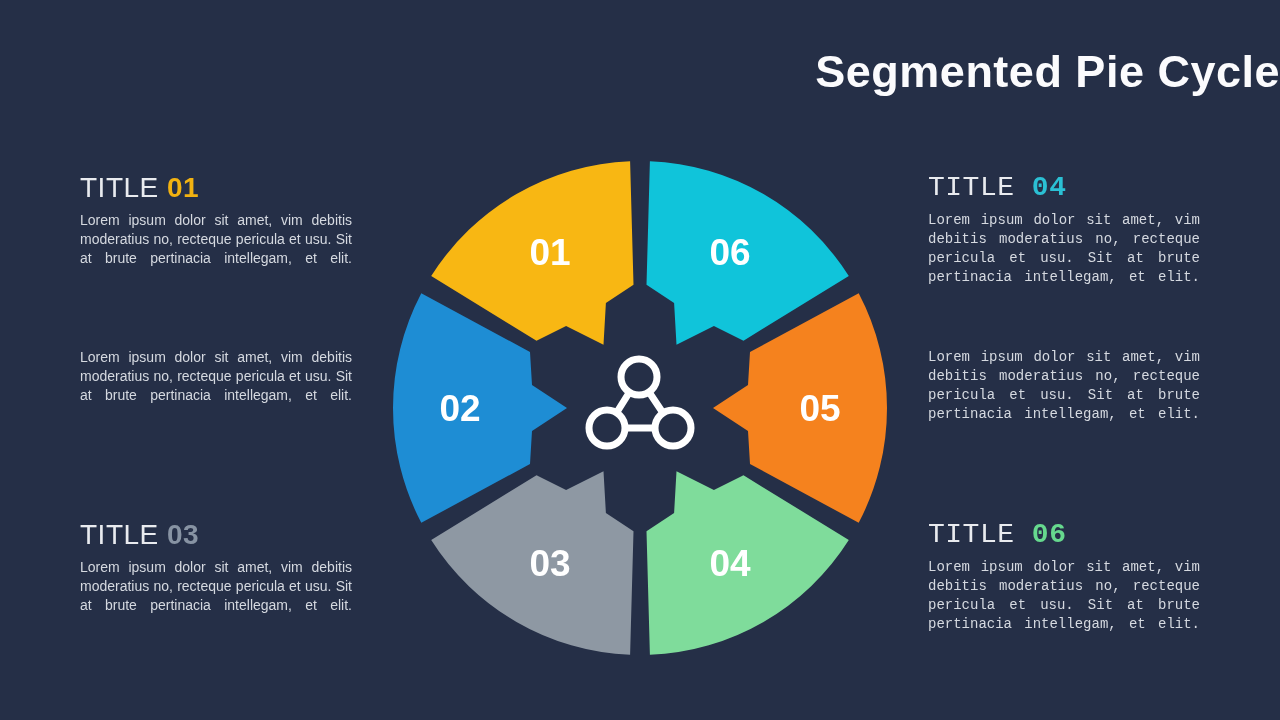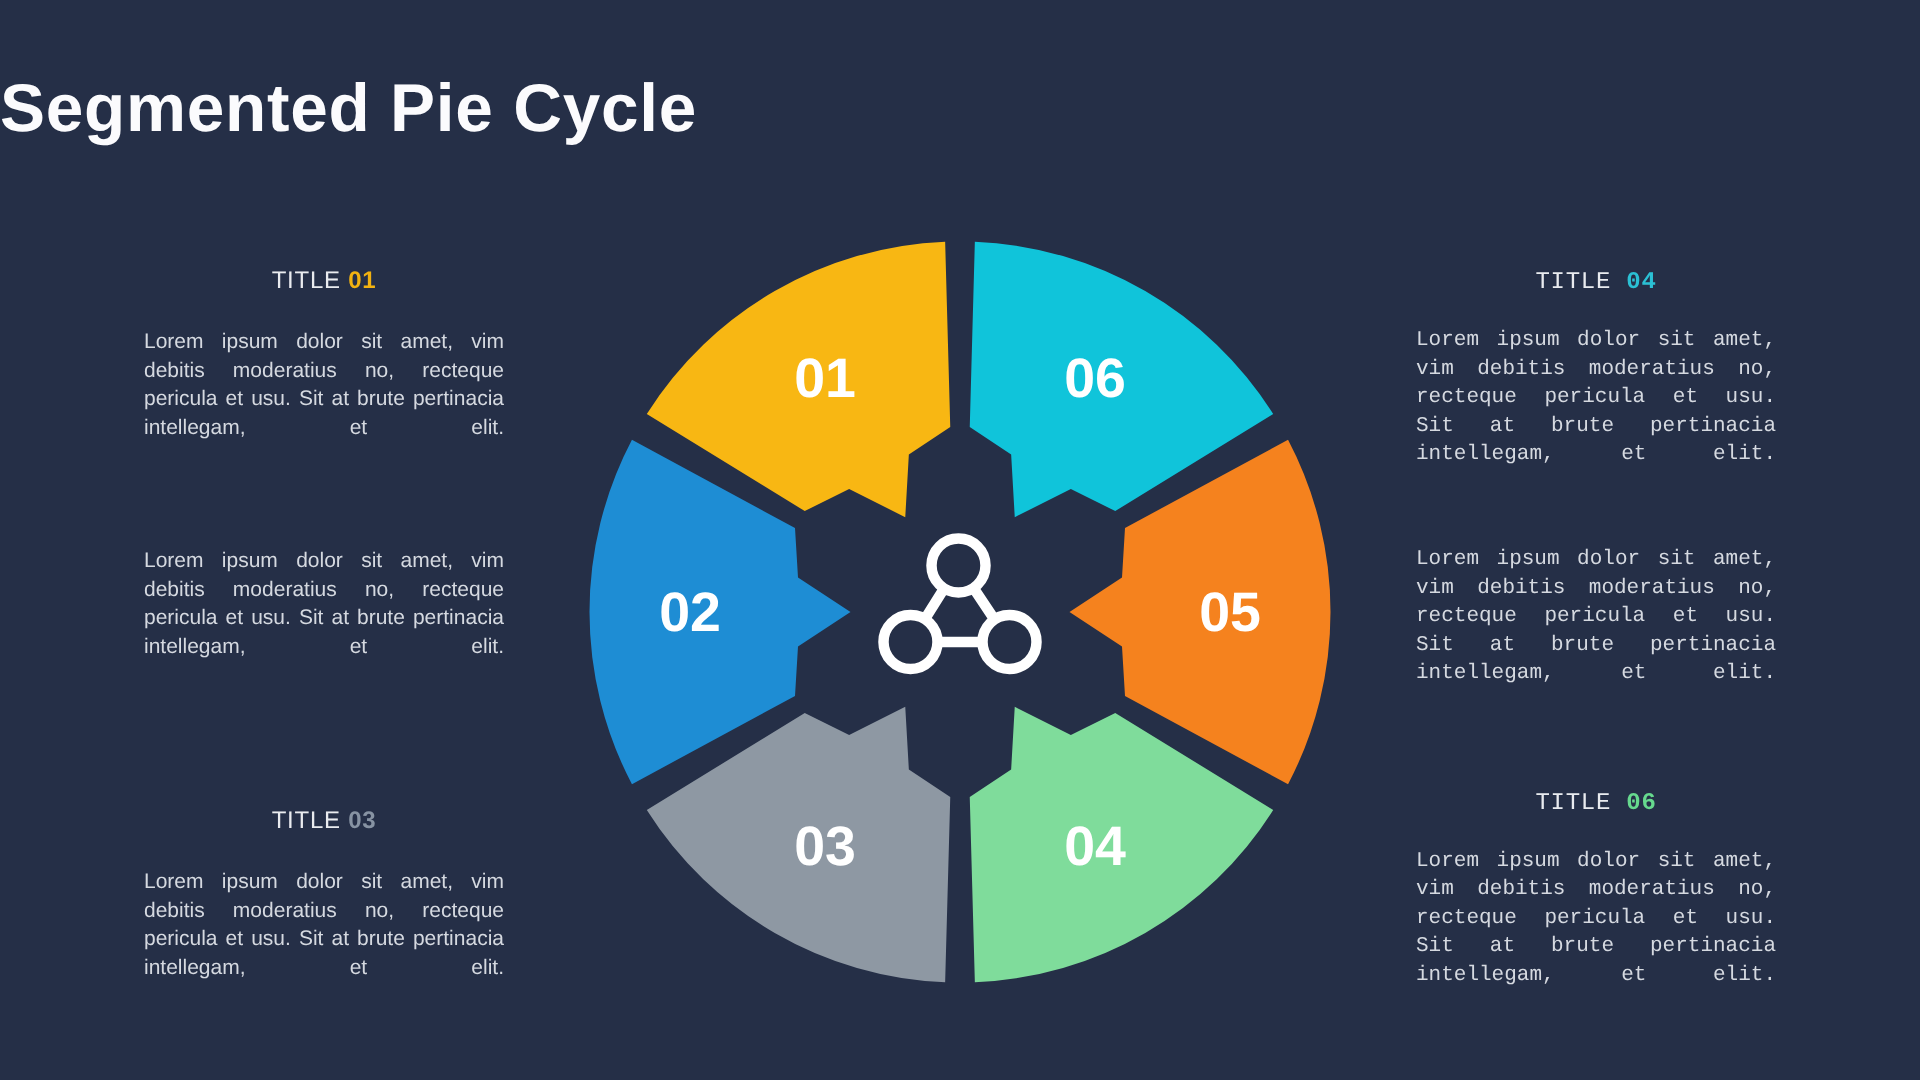--- a/index.html
+++ b/index.html
@@ -9,42 +9,42 @@
     background:var(--bg);
     font-family:"Liberation Sans", sans-serif;
     overflow:hidden;
   }
   .slide{
     position:relative; width:1280px; height:720px;
     background:var(--bg); overflow:hidden;
   }
   .slide-title{
     position:absolute; top:46px; left:0; width:100%;
-    margin:0; text-align:left;
+    margin:0; text-align:right;
     font-size:45px; font-weight:700; letter-spacing:0.5px;
     color:#FBFBFD;
   }
   .wheel{ position:absolute; left:0; top:0; }
   .segment-label{
     font-family:"Liberation Sans", sans-serif;
     font-size:37px; font-weight:700; fill:#FFFFFF;
     text-anchor:middle; dominant-baseline:central;
   }
   .col{ position:absolute; top:0; width:272px; height:720px; }
   .col-left{ left:80px; }
   .col-right{ left:928px;font-family:Liberation Mono, monospace; }
   .block{ position:absolute; width:272px; }
   .block-title{
-    text-align:center; font-size:16px; line-height:28px;
+    font-size:28px; line-height:28px;
     letter-spacing:0.5px; color:#E9EBEF; margin-bottom:9px;
     white-space:nowrap;
   }
   .block-title .num{ font-weight:700; }
   .block-body{
-    margin:16px; font-size:14px; line-height:19px;
+    margin:0; font-size:14px; line-height:19px;
     color:#D5D9E0; text-align:justify; text-align-last:justify;
   }
   .icon-node{ fill:var(--bg); stroke:#FFFFFF; stroke-width:7; }
   .icon-edge{ fill:none; stroke:#FFFFFF; stroke-width:7; }
 </style>
 </head>
 <body>
 
 <div class="slide">
 
@@ -86,21 +86,21 @@
   </svg>
 
   <div class="col col-left" id="col-left">
       <div class="block" style="top: 174px;">
         <div class="block-title"><span>TITLE </span><span class="num" style="color: rgb(242, 178, 17);">01</span></div>
         <p class="block-body">Lorem ipsum dolor sit amet, vim debitis moderatius no, recteque pericula et usu. Sit at brute pertinacia intellegam, et elit.</p>
       </div>
       <div class="block" style="top: 348px;">
         <p class="block-body">Lorem ipsum dolor sit amet, vim debitis moderatius no, recteque pericula et usu. Sit at brute pertinacia intellegam, et elit.</p>
       </div>
-      <div class="block" style="top: 534px;">
+      <div class="block" style="top: 521px;">
         <div class="block-title"><span>TITLE </span><span class="num" style="color: rgb(135, 147, 163);">03</span></div>
         <p class="block-body">Lorem ipsum dolor sit amet, vim debitis moderatius no, recteque pericula et usu. Sit at brute pertinacia intellegam, et elit.</p>
       </div>
     </div>
   <div class="col col-right" id="col-right">
       <div class="block" style="top: 174px;">
         <div class="block-title"><span>TITLE </span><span class="num" style="color: rgb(43, 192, 212);">04</span></div>
         <p class="block-body">Lorem ipsum dolor sit amet, vim debitis moderatius no, recteque pericula et usu. Sit at brute pertinacia intellegam, et elit.</p>
       </div>
       <div class="block" style="top: 348px;">

